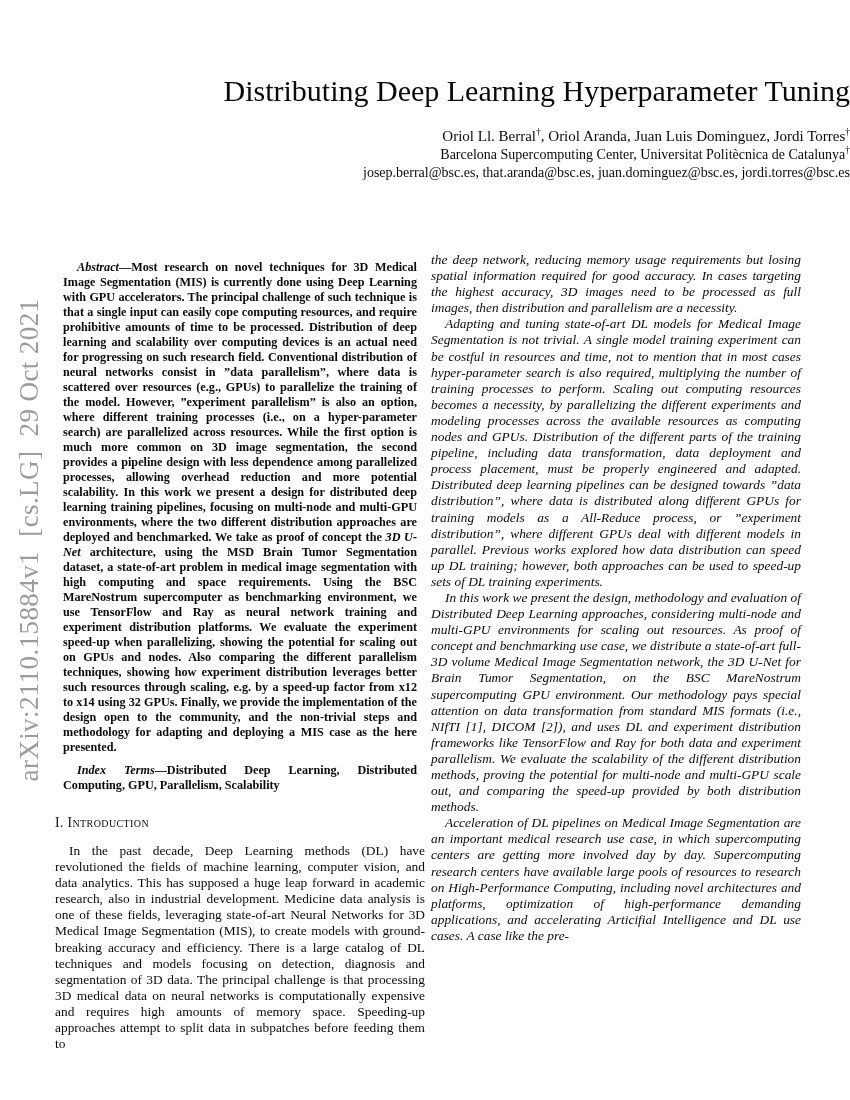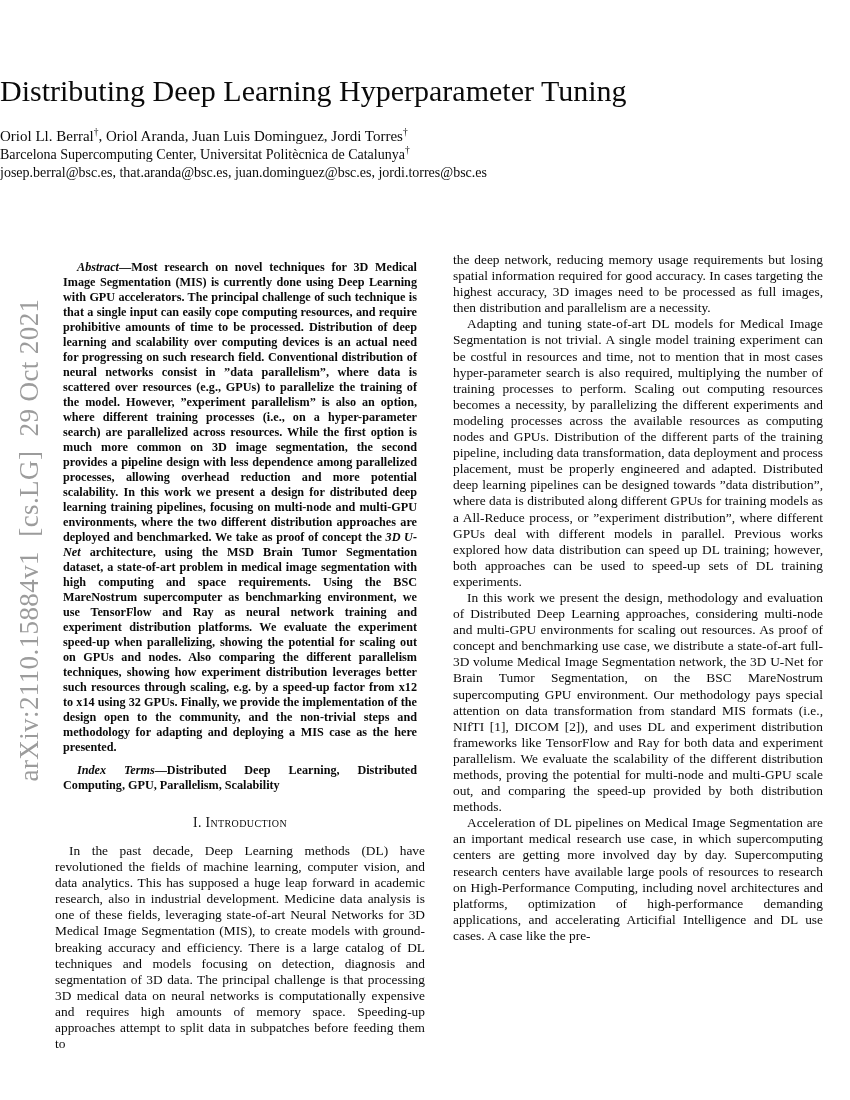--- a/index.html
+++ b/index.html
@@ -21,21 +21,21 @@
     transform: translate(-50%, -50%) rotate(-90deg);
     white-space: pre;
     font-size: 27px;
     color: #9c9c9c;
     letter-spacing: 0.4px;
   }
   .header {
     position: absolute;
     top: 72px; left: 0;
     width: 850px;
-    text-align: left;
+    text-align: right;
   }
   .title {
     font-size: 30px;
     line-height: 38px;
     font-weight: normal;
     margin: 0;
   }
   .title span { display: block; }
   .authors {
     margin-top: 17px;
@@ -51,35 +51,35 @@
     line-height: 0;
     vertical-align: super;
   }
   .column {
     position: absolute;
     top: 252px;
     width: 370px;
     text-align: justify;
   }
   .column-left  { left: 55px; }
-  .column-right { left: 453px; }
+  .column-right { left: 431px; font-style: italic; }
   .abstract, .index-terms {
     font-weight: bold;
     font-size: 12.2px;
     line-height: 15px;
     margin: 8px;
     text-indent: 14px;
   }
   .lead-label { font-style: italic; }
   .abstract em { font-style: italic; }
   .section-heading {
     font-size: 13.6px;
     font-weight: normal;
     font-variant: small-caps;
-    text-align: center;
+    text-align: left;
     letter-spacing: 0.4px;
     margin: 22px 0 12px 0;
   }
   .body-par {
     font-size: 13.4px;
     line-height: 16.1px;
     margin: 0;
     text-indent: 14px;
   }
   .body-par.no-indent { text-indent: 0; }

